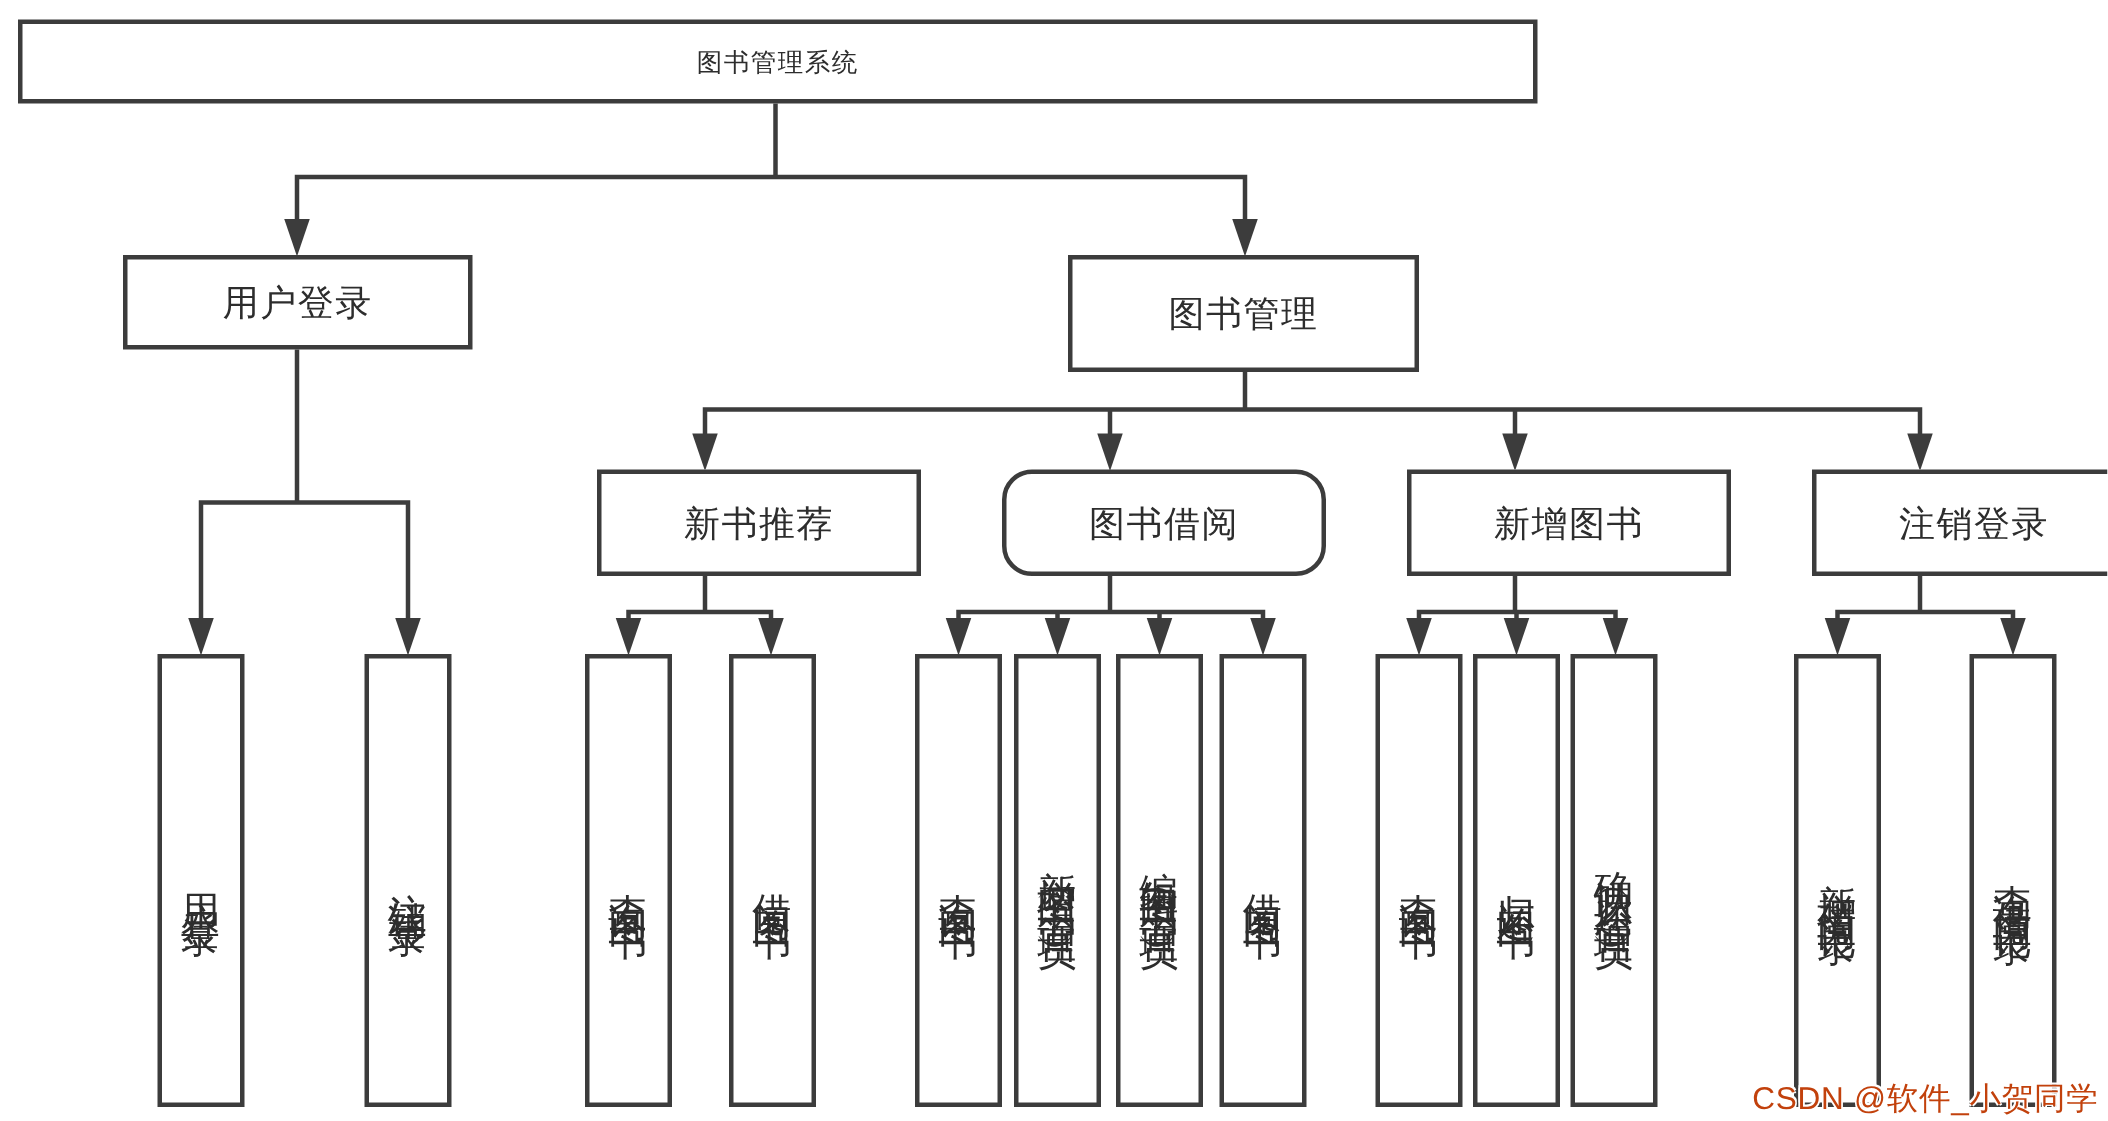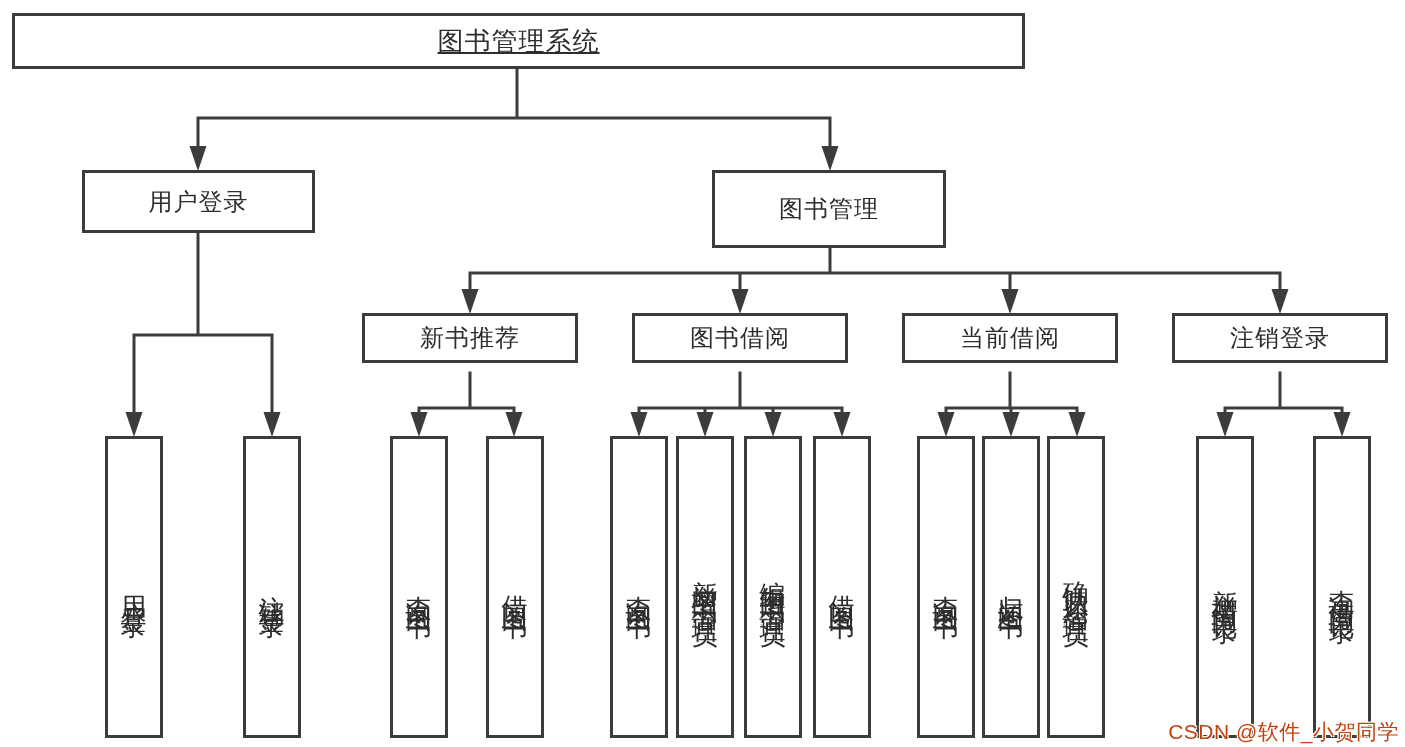--- a/index.html
+++ b/index.html
@@ -21,39 +21,39 @@
     box-sizing: border-box;
     background: #ffffff;
     border: 3px solid #3c3c3c;
     display: flex;
     align-items: center;
     justify-content: center;
     z-index: 1;
     color: #2d2d2d;
   }
   .node.h { font-size: 24px; letter-spacing: 1px; }
-  .node.root { font-size: 26px; letter-spacing: 1px; text-decoration: underline; }
+  .node.root { font-size: 17px; letter-spacing: 1px; }
   .node.leaf { width: 58px; top: 436px; height: 302px; }
   .node.leaf .vtext {
     writing-mode: vertical-rl;
     text-orientation: mixed;
     font-size: 26px;
     letter-spacing: 6px;
     line-height: 1;
     white-space: nowrap;
   }
   
   .n-root { left: 12px; top: 13px; width: 1013px; height: 56px; }
   
   .n-login    { left: 82px;  top: 170px; width: 233px; height: 63px; }
   .n-bookmgr  { left: 712px; top: 170px; width: 234px; height: 78px; }
   
-  .n-l3 { top: 313px; height: 50px; width: 216px; }
+  .n-l3 { top: 313px; height: 71px; width: 216px; margin-left: 36px; }
   .n-newbook  { left: 362px; }
-  .n-borrow   { left: 632px; }
+  .n-borrow   { left: 632px; border-radius: 20px; }
   .n-current  { left: 902px; }
   .n-records  { left: 1172px; }
   
   .lf-userlogin { left: 105px; }
   .lf-logout    { left: 243px; }
   .lf-a1 { left: 390px; }
   .lf-a2 { left: 486px; }
   .lf-b1 { left: 610px; }
   .lf-b2 { left: 676px; }
   .lf-b3 { left: 744px; }
@@ -126,21 +126,21 @@
     <span>图书管理</span>
   </div>
 
   <div class="node h n-l3 n-newbook">
     <span>新书推荐</span>
   </div>
   <div class="node h n-l3 n-borrow">
     <span>图书借阅</span>
   </div>
   <div class="node h n-l3 n-current">
-    <span>当前借阅</span>
+    <span>新增图书</span>
   </div>
   <div class="node h n-l3 n-records">
     <span>注销登录</span>
   </div>
 
   <div class="node leaf lf-userlogin">
     <span class="vtext">用户登录</span>
   </div>
   <div class="node leaf lf-logout">
     <span class="vtext">注销登录</span>

